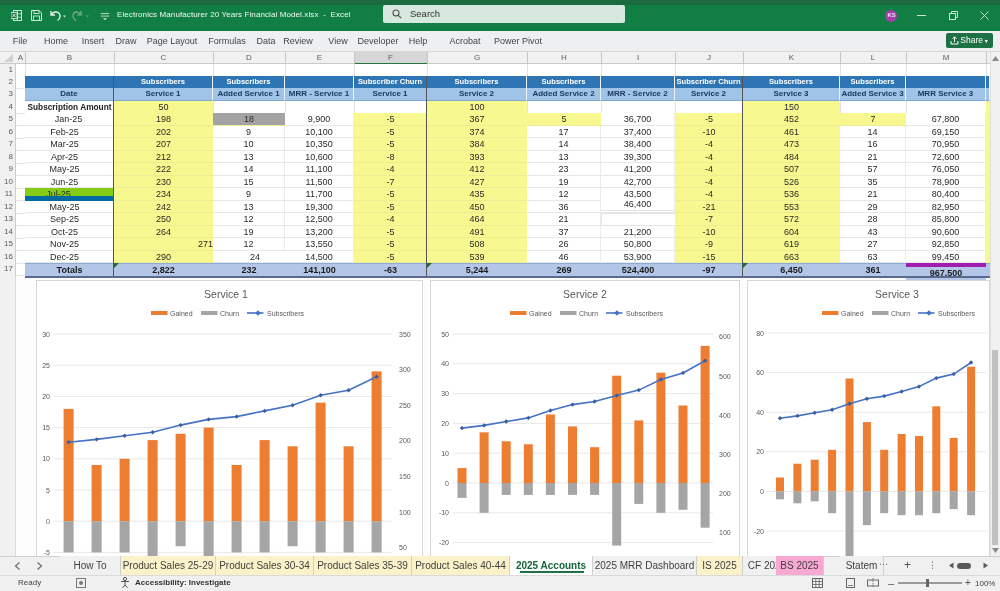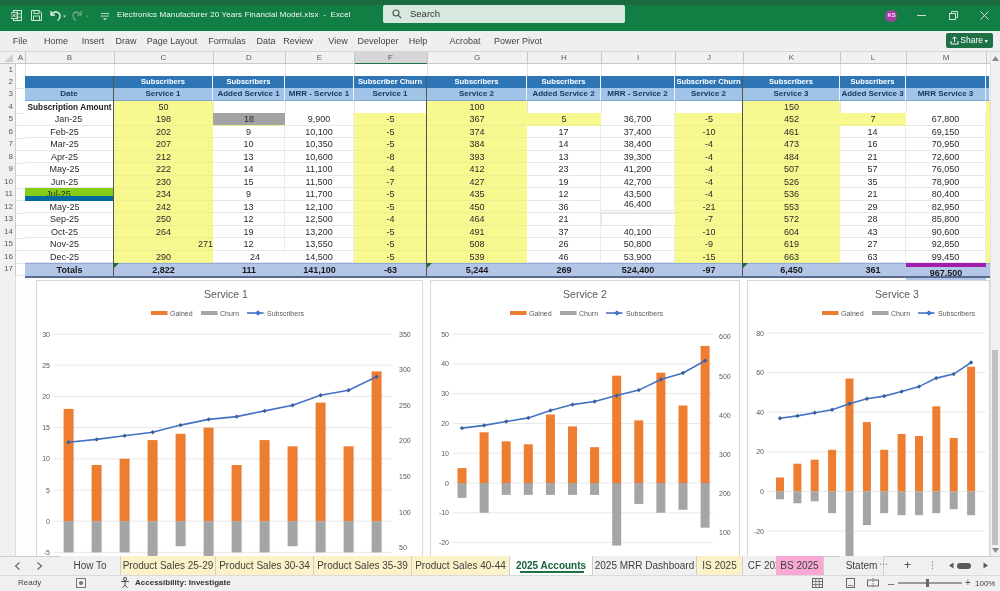--- a/index.html
+++ b/index.html
@@ -265,21 +265,21 @@
 <div class="c" style="left:527px;top:188.0px;width:74px;height:12.5px;background:#fff;border-bottom:1px solid #e7e7e7;border-right:1px solid #ececec;">12</div>
 <div class="c" style="left:601px;top:188.0px;width:74px;height:12.5px;background:#fff;border-bottom:1px solid #e7e7e7;border-right:1px solid #ececec;">43,500</div>
 <div class="c" style="left:675px;top:188.0px;width:68px;height:12.5px;background:#f8f890;border-bottom:1px solid #eded93;">-4</div>
 <div class="c" style="left:743px;top:188.0px;width:97px;height:12.5px;background:#f8f890;border-bottom:1px solid #eded93;">536</div>
 <div class="c" style="left:840px;top:188.0px;width:66px;height:12.5px;background:#fff;border-bottom:1px solid #e7e7e7;border-right:1px solid #ececec;">21</div>
 <div class="c" style="left:906px;top:188.0px;width:80px;height:12.5px;background:#fff;border-bottom:1px solid #e7e7e7;border-right:1px solid #ececec;">80,400</div>
 <div class="c" style="left:986px;top:188.0px;width:4px;height:12.5px;background:#f8f890;"></div>
 <div class="c" style="left:25px;top:200.5px;width:89px;height:12.5px;background:#fff;border-bottom:1px solid #e7e7e7;border-right:1px solid #ececec;padding-right:9px;">May-25</div>
 <div class="c" style="left:114px;top:200.5px;width:99px;height:12.5px;background:#f8f890;border-bottom:1px solid #eded93;">242</div>
 <div class="c" style="left:213px;top:200.5px;width:72px;height:12.5px;background:#fff;border-bottom:1px solid #e7e7e7;border-right:1px solid #ececec;">13</div>
-<div class="c" style="left:285px;top:200.5px;width:69px;height:12.5px;background:#fff;border-bottom:1px solid #e7e7e7;border-right:1px solid #ececec;">12,100</div>
+<div class="c" style="left:285px;top:200.5px;width:69px;height:12.5px;background:#fff;border-bottom:1px solid #e7e7e7;border-right:1px solid #ececec;">19,300</div>
 <div class="c" style="left:354px;top:200.5px;width:73px;height:12.5px;background:#f8f890;border-bottom:1px solid #eded93;">-5</div>
 <div class="c" style="left:427px;top:200.5px;width:100px;height:12.5px;background:#f8f890;border-bottom:1px solid #eded93;">450</div>
 <div class="c" style="left:527px;top:200.5px;width:74px;height:12.5px;background:#fff;border-bottom:1px solid #e7e7e7;border-right:1px solid #ececec;">36</div>
 <div class="c" style="left:601px;top:200.5px;width:74px;height:12.5px;background:#fff;border-bottom:1px solid #e7e7e7;border-right:1px solid #ececec;">45,000</div>
 <div class="c" style="left:675px;top:200.5px;width:68px;height:12.5px;background:#f8f890;border-bottom:1px solid #eded93;">-21</div>
 <div class="c" style="left:743px;top:200.5px;width:97px;height:12.5px;background:#f8f890;border-bottom:1px solid #eded93;">553</div>
 <div class="c" style="left:840px;top:200.5px;width:66px;height:12.5px;background:#fff;border-bottom:1px solid #e7e7e7;border-right:1px solid #ececec;">29</div>
 <div class="c" style="left:906px;top:200.5px;width:80px;height:12.5px;background:#fff;border-bottom:1px solid #e7e7e7;border-right:1px solid #ececec;">82,950</div>
 <div class="c" style="left:986px;top:200.5px;width:4px;height:12.5px;background:#f8f890;"></div>
 <div class="c" style="left:25px;top:213.0px;width:89px;height:12.5px;background:#fff;border-bottom:1px solid #e7e7e7;border-right:1px solid #ececec;padding-right:9px;">Sep-25</div>
@@ -295,21 +295,21 @@
 <div class="c" style="left:840px;top:213.0px;width:66px;height:12.5px;background:#fff;border-bottom:1px solid #e7e7e7;border-right:1px solid #ececec;">28</div>
 <div class="c" style="left:906px;top:213.0px;width:80px;height:12.5px;background:#fff;border-bottom:1px solid #e7e7e7;border-right:1px solid #ececec;">85,800</div>
 <div class="c" style="left:986px;top:213.0px;width:4px;height:12.5px;background:#f8f890;"></div>
 <div class="c" style="left:25px;top:225.5px;width:89px;height:12.5px;background:#fff;border-bottom:1px solid #e7e7e7;border-right:1px solid #ececec;padding-right:9px;">Oct-25</div>
 <div class="c" style="left:114px;top:225.5px;width:99px;height:12.5px;background:#f8f890;border-bottom:1px solid #eded93;">264</div>
 <div class="c" style="left:213px;top:225.5px;width:72px;height:12.5px;background:#fff;border-bottom:1px solid #e7e7e7;border-right:1px solid #ececec;">19</div>
 <div class="c" style="left:285px;top:225.5px;width:69px;height:12.5px;background:#fff;border-bottom:1px solid #e7e7e7;border-right:1px solid #ececec;">13,200</div>
 <div class="c" style="left:354px;top:225.5px;width:73px;height:12.5px;background:#f8f890;border-bottom:1px solid #eded93;">-5</div>
 <div class="c" style="left:427px;top:225.5px;width:100px;height:12.5px;background:#f8f890;border-bottom:1px solid #eded93;">491</div>
 <div class="c" style="left:527px;top:225.5px;width:74px;height:12.5px;background:#fff;border-bottom:1px solid #e7e7e7;border-right:1px solid #ececec;">37</div>
-<div class="c" style="left:601px;top:225.5px;width:74px;height:12.5px;background:#fff;border-bottom:1px solid #e7e7e7;border-right:1px solid #ececec;">40,100</div>
+<div class="c" style="left:601px;top:225.5px;width:74px;height:12.5px;background:#fff;border-bottom:1px solid #e7e7e7;border-right:1px solid #ececec;">21,200</div>
 <div class="c" style="left:675px;top:225.5px;width:68px;height:12.5px;background:#f8f890;border-bottom:1px solid #eded93;">-10</div>
 <div class="c" style="left:743px;top:225.5px;width:97px;height:12.5px;background:#f8f890;border-bottom:1px solid #eded93;">604</div>
 <div class="c" style="left:840px;top:225.5px;width:66px;height:12.5px;background:#fff;border-bottom:1px solid #e7e7e7;border-right:1px solid #ececec;">43</div>
 <div class="c" style="left:906px;top:225.5px;width:80px;height:12.5px;background:#fff;border-bottom:1px solid #e7e7e7;border-right:1px solid #ececec;">90,600</div>
 <div class="c" style="left:986px;top:225.5px;width:4px;height:12.5px;background:#f8f890;"></div>
 <div class="c" style="left:25px;top:238.0px;width:89px;height:12.5px;background:#fff;border-bottom:1px solid #e7e7e7;border-right:1px solid #ececec;padding-right:9px;">Nov-25</div>
 <div class="c" style="left:114px;top:238.0px;width:99px;height:12.5px;background:#f8f890;border-bottom:1px solid #eded93;text-align:right;">271</div>
 <div class="c" style="left:213px;top:238.0px;width:72px;height:12.5px;background:#fff;border-bottom:1px solid #e7e7e7;border-right:1px solid #ececec;">12</div>
 <div class="c" style="left:285px;top:238.0px;width:69px;height:12.5px;background:#fff;border-bottom:1px solid #e7e7e7;border-right:1px solid #ececec;">13,550</div>
 <div class="c" style="left:354px;top:238.0px;width:73px;height:12.5px;background:#f8f890;border-bottom:1px solid #eded93;">-5</div>
@@ -329,21 +329,21 @@
 <div class="c" style="left:427px;top:250.5px;width:100px;height:12.5px;background:#f8f890;border-bottom:1px solid #eded93;">539</div>
 <div class="c" style="left:527px;top:250.5px;width:74px;height:12.5px;background:#fff;border-bottom:1px solid #e7e7e7;border-right:1px solid #ececec;">46</div>
 <div class="c" style="left:601px;top:250.5px;width:74px;height:12.5px;background:#fff;border-bottom:1px solid #e7e7e7;border-right:1px solid #ececec;">53,900</div>
 <div class="c" style="left:675px;top:250.5px;width:68px;height:12.5px;background:#f8f890;border-bottom:1px solid #eded93;">-15</div>
 <div class="c" style="left:743px;top:250.5px;width:97px;height:12.5px;background:#f8f890;border-bottom:1px solid #eded93;">663</div>
 <div class="c" style="left:840px;top:250.5px;width:66px;height:12.5px;background:#fff;border-bottom:1px solid #e7e7e7;border-right:1px solid #ececec;">63</div>
 <div class="c" style="left:906px;top:250.5px;width:80px;height:12.5px;background:#fff;border-bottom:1px solid #e7e7e7;border-right:1px solid #ececec;">99,450</div>
 <div class="c" style="left:986px;top:250.5px;width:4px;height:12.5px;background:#f8f890;"></div>
 <div class="c tot" style="left:25px;top:263.0px;width:89px;height:12.5px;background:#b4c6e7;border-top:1px solid #8eaadb;">Totals</div>
 <div class="c tot" style="left:114px;top:263.0px;width:99px;height:12.5px;background:#b4c6e7;border-top:1px solid #8eaadb;">2,822</div>
-<div class="c tot" style="left:213px;top:263.0px;width:72px;height:12.5px;background:#b4c6e7;border-top:1px solid #8eaadb;">111</div>
+<div class="c tot" style="left:213px;top:263.0px;width:72px;height:12.5px;background:#b4c6e7;border-top:1px solid #8eaadb;">232</div>
 <div class="c tot" style="left:285px;top:263.0px;width:69px;height:12.5px;background:#b4c6e7;border-top:1px solid #8eaadb;">141,100</div>
 <div class="c tot" style="left:354px;top:263.0px;width:73px;height:12.5px;background:#b4c6e7;border-top:1px solid #8eaadb;">-63</div>
 <div class="c tot" style="left:427px;top:263.0px;width:100px;height:12.5px;background:#b4c6e7;border-top:1px solid #8eaadb;">5,244</div>
 <div class="c tot" style="left:527px;top:263.0px;width:74px;height:12.5px;background:#b4c6e7;border-top:1px solid #8eaadb;">269</div>
 <div class="c tot" style="left:601px;top:263.0px;width:74px;height:12.5px;background:#b4c6e7;border-top:1px solid #8eaadb;">524,400</div>
 <div class="c tot" style="left:675px;top:263.0px;width:68px;height:12.5px;background:#b4c6e7;border-top:1px solid #8eaadb;">-97</div>
 <div class="c tot" style="left:743px;top:263.0px;width:97px;height:12.5px;background:#b4c6e7;border-top:1px solid #8eaadb;">6,450</div>
 <div class="c tot" style="left:840px;top:263.0px;width:66px;height:12.5px;background:#b4c6e7;border-top:1px solid #8eaadb;">361</div>
 <div class="c tot" style="left:906px;top:263.0px;width:80px;height:24px;background:#b4c6e7;border-top:4px solid #a21caf;">967,500</div>
 <div class="c tot" style="left:986px;top:263.0px;width:4px;height:12.5px;background:#b4c6e7;border-top:1px solid #8eaadb;"></div>

